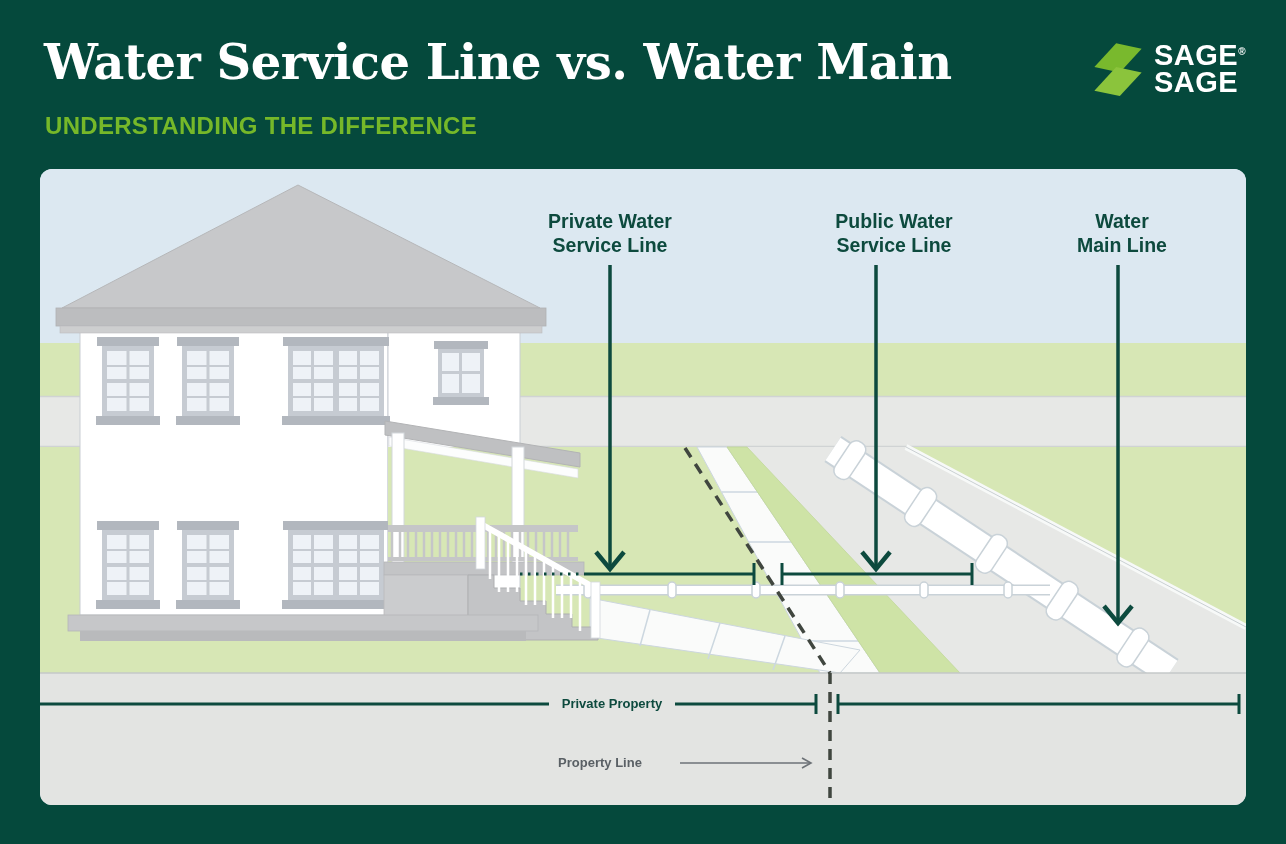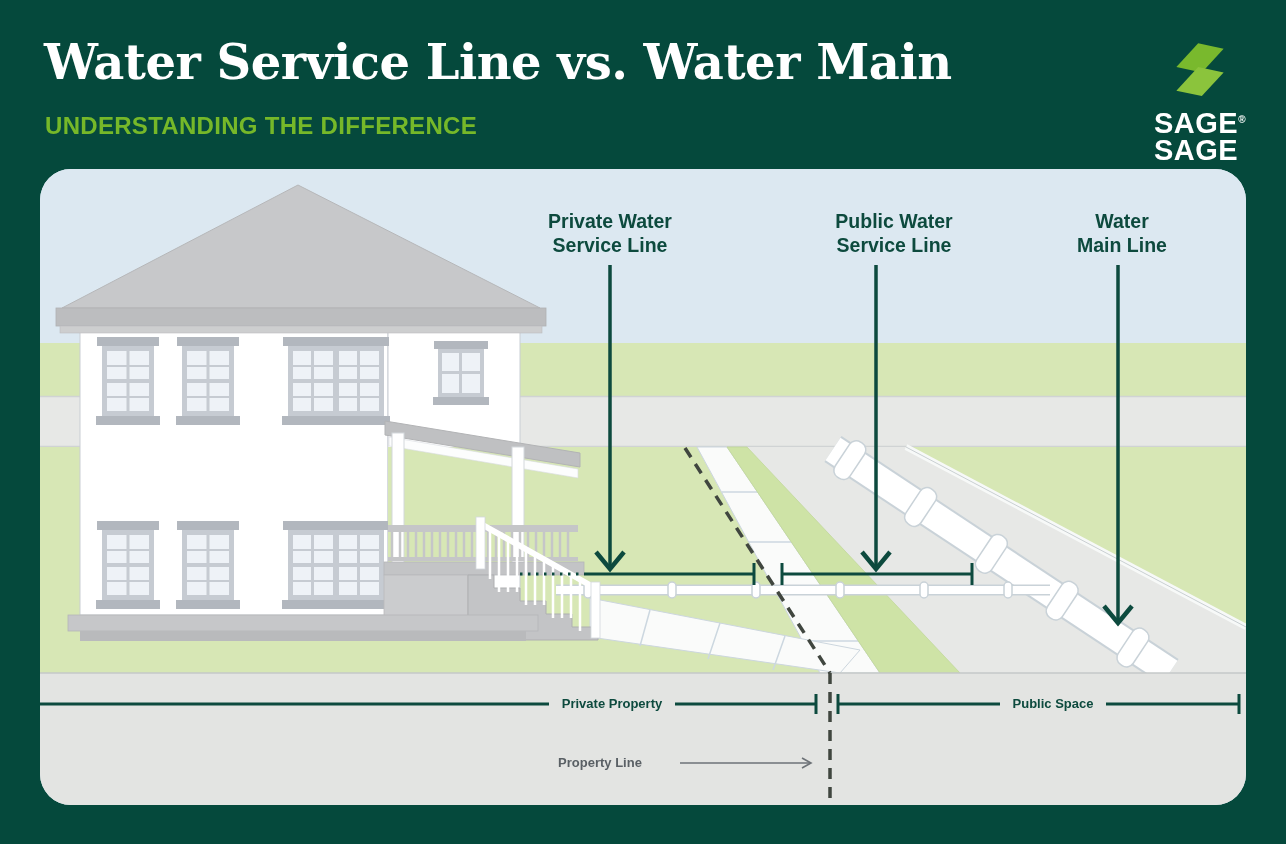--- a/index.html
+++ b/index.html
@@ -26,30 +26,30 @@
     font-weight:700;font-size:48px;letter-spacing:-0.5px;
     color:#ffffff;white-space:nowrap;
   }
   .subtitle{
     position:absolute;left:45px;top:112px;
     font-weight:700;font-size:24px;letter-spacing:0.3px;
     color:var(--accent_green);white-space:nowrap;
   }
   .logo{
     position:absolute;right:40px;top:37px;
-    display:flex;align-items:center;gap:9px;flex-direction:column;
+    display:flex;align-items:center;gap:9px;
   }
   .logo-words{
     color:#fff;font-weight:800;font-size:29px;line-height:27px;
     letter-spacing:0.5px;white-space:nowrap;
   }
   .logo-reg{font-size:10px;vertical-align:10px;font-weight:700;}
   .panel{
     position:absolute;left:40px;top:169px;width:1206px;height:636px;
-    border-radius:31px;overflow:hidden;background:var(--sky);
+    border-radius:12px;overflow:hidden;background:var(--sky);
   }
   .panel svg{position:absolute;left:0;top:0;}
   .callout{
     position:absolute;width:220px;text-align:center;top:40px;
     color:var(--label_green);font-weight:700;font-size:19.5px;line-height:24px;
     white-space:nowrap;
   }
   .callout.c1{left:460px;}
   .callout.c2{left:744px;}
   .callout.c3{left:972px;}
@@ -331,20 +331,17 @@
   <div>Service Line</div>
 </div>
 <div class="callout c3">
   <div>Water</div>
   <div>Main Line</div>
 </div>
 
 <div class="zone-label z1">
   <span>Private Property</span>
 </div>
-<div class="zone-label z2">
-  <span>Public Space</span>
-</div>
 <div class="prop-label">
   <span>Property Line</span>
 </div>
 
 </div>
 
 </body></html>

